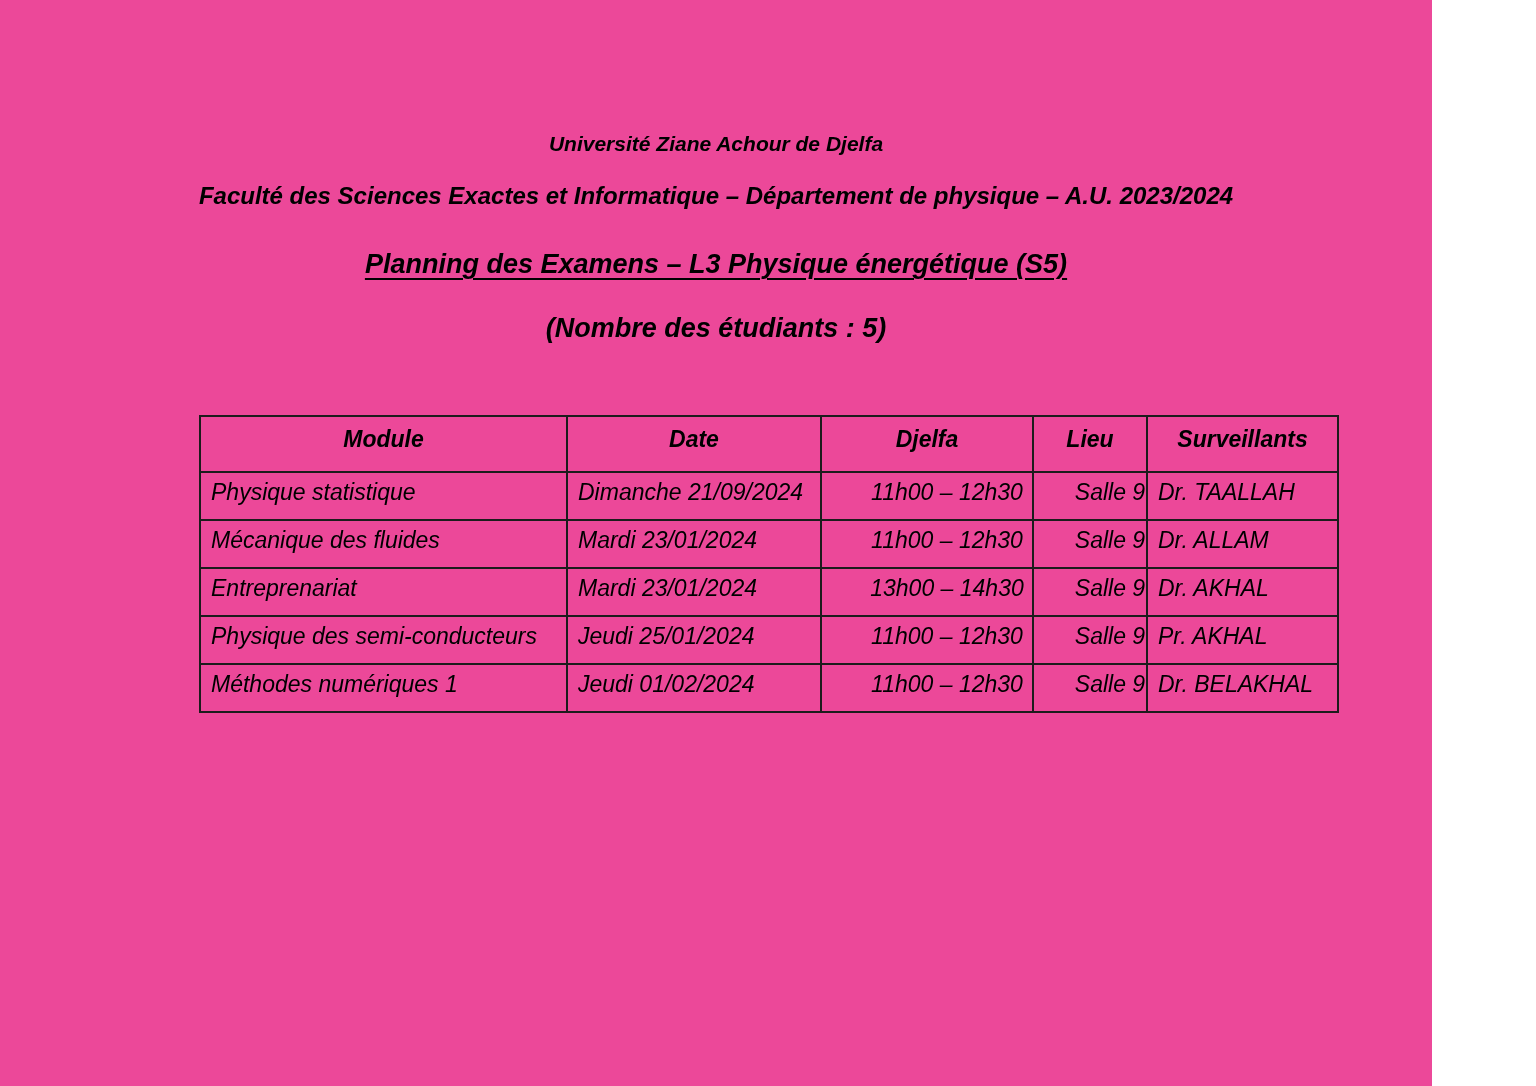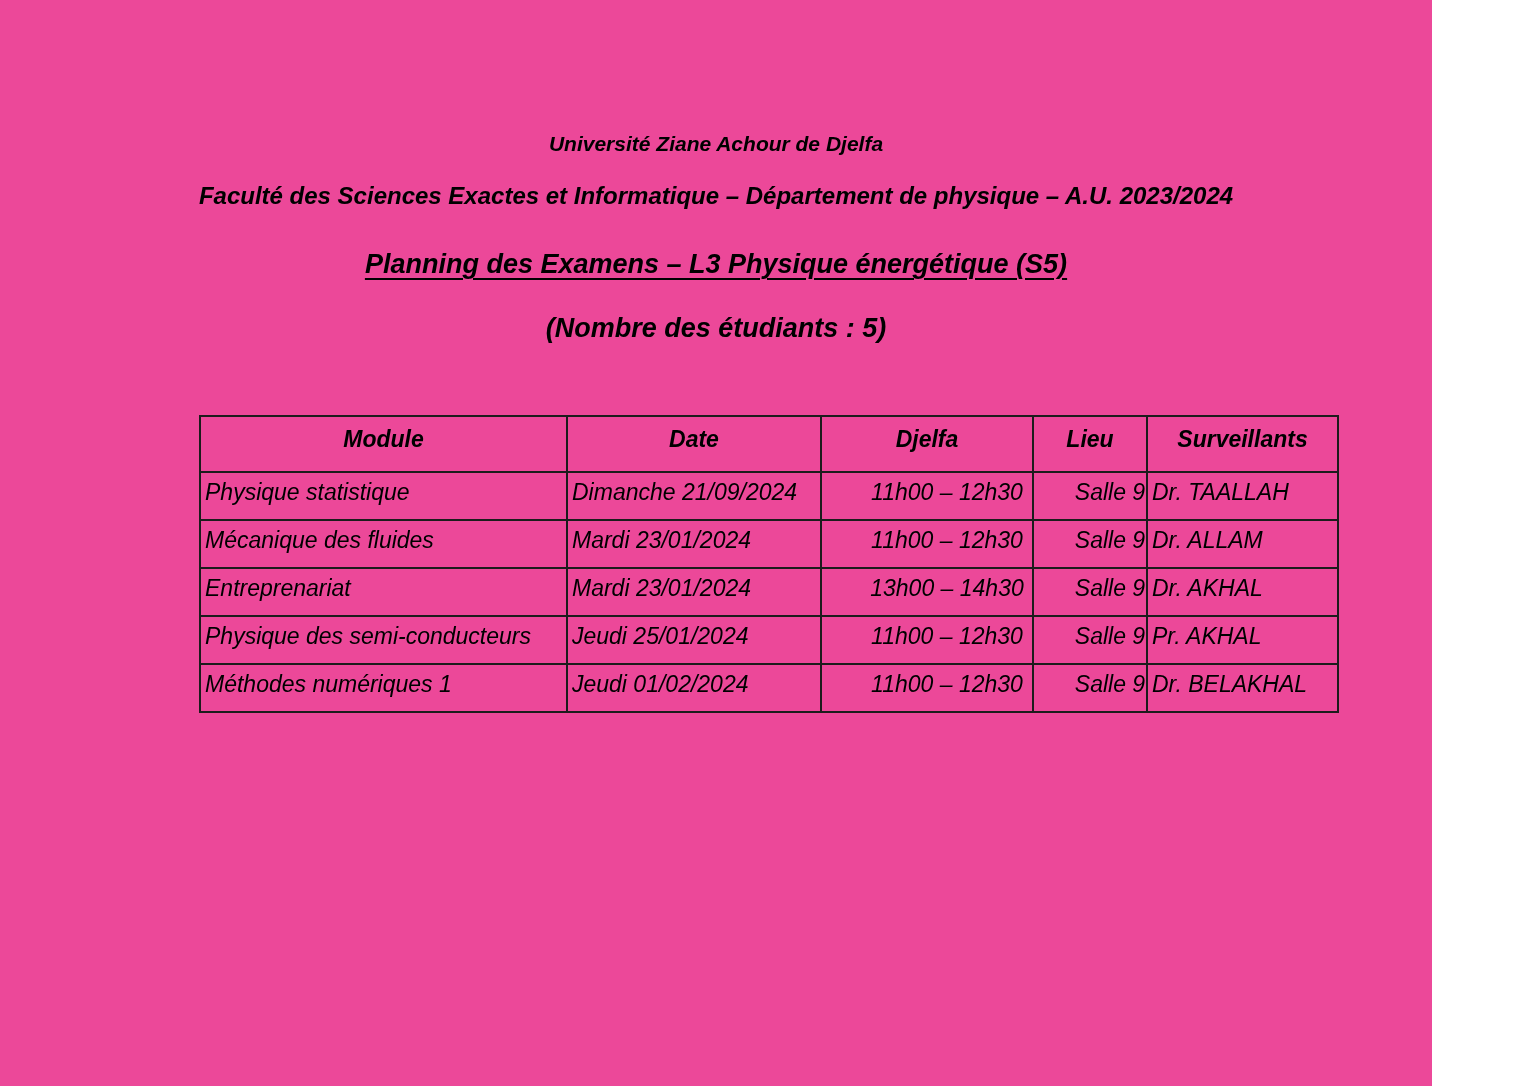--- a/index.html
+++ b/index.html
@@ -60,21 +60,21 @@
   .exam-table th {
     height: 46px;
     font-weight: bold;
     text-align: center;
     padding-top: 8px;
   }
   .exam-table td {
     height: 41px;
     padding-top: 5px;
   }
-  .exam-table td.al { text-align: left; padding-left: 4px; }
+  .exam-table td.al { text-align: left; padding-left: 10px; }
   .exam-table td.ac { text-align: center; padding-left: 40px; }
 
   .col-module { width: 367px; }
   .col-date { width: 254px; }
   .col-horaire { width: 212px; }
   .col-lieu { width: 114px; }
   .col-surv { width: 191px; }
 </style>
 </head>
 <body>

